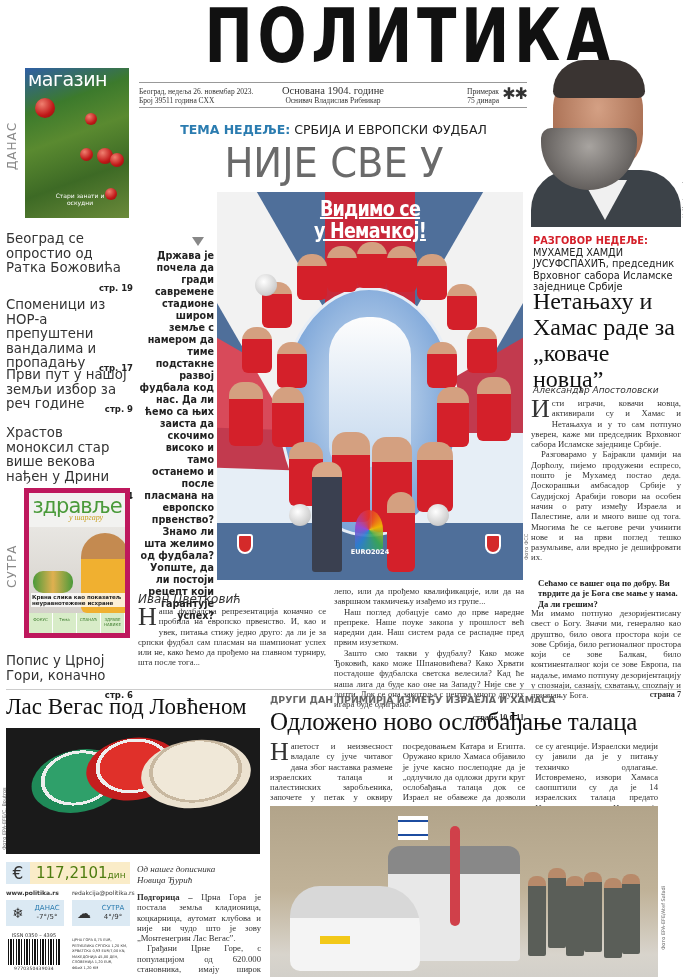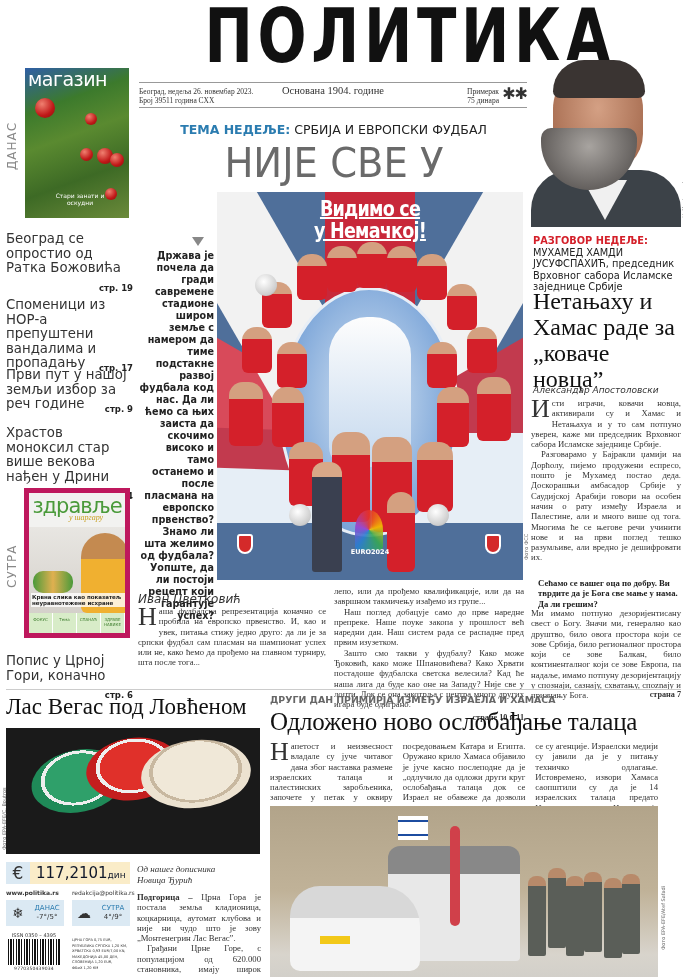--- a/index.html
+++ b/index.html
@@ -86,21 +86,21 @@
 
   
   #vegas-head { left: 6px; top: 694px; font-family: "Liberation Serif", serif; font-size: 23px; color: #111; white-space: nowrap; }
   #vegas-photo { left: 6px; top: 728px; width: 254px; height: 126px; background: #1a1a1a; overflow: hidden; }
   .chip { position: absolute; border-radius: 50%; }
   #vegas-photo .cap { position: absolute; left: 0; width: 100%; bottom: 6px; text-align: center; font-family: "DejaVu Sans", sans-serif; font-size: 10px; line-height: 12px; color: #fff; }
   #vegas-credit { left: 1px; top: 850px; font-size: 5px; color: #666; font-family: "DejaVu Sans", sans-serif; transform: rotate(-90deg); transform-origin: left top; white-space: nowrap; }
 
   #euro-box { left: 6px; top: 862px; width: 124px; height: 22px; display: flex; }
   #euro-box .sym { width: 24px; background: #dbe9f3; font-family: "DejaVu Sans", sans-serif; font-size: 17px; text-align: center; line-height: 22px; color: #333; }
-  #euro-box .val { flex: 1; background: #faecc8; font-family: "DejaVu Sans", sans-serif; font-size: 15px; line-height: 22px; padding-left: 6px; color: #0f172a; }
+  #euro-box .val { flex: 1; background: #faecc8; font-family: "DejaVu Sans", sans-serif; font-size: 15px; line-height: 22px; padding-left: 6px; color: #4d7c0f; }
   #euro-box .val small { font-size: 9px; }
   .tiny { font-family: "DejaVu Sans", sans-serif; font-size: 6px; color: #333; }
   .weather { top: 900px; width: 58px; height: 26px; background: #dbe9f3; display: flex; align-items: center; }
   .weather .ic { width: 24px; text-align: center; font-size: 14px; color: #333; font-family: "DejaVu Sans", sans-serif; }
   .weather .tx { flex: 1; text-align: center; font-family: "DejaVu Sans", sans-serif; font-size: 7px; line-height: 9px; color: #333; }
   .weather .tx b { color: #2b7cb0; font-weight: normal; }
   #barcode { left: 8px; top: 932px; width: 52px; height: 40px; }
   #barcode .bars { position: absolute; left: 0; top: 7px; width: 52px; height: 26px;
     background: repeating-linear-gradient(90deg, #111 0 1px, #fff 1px 2px, #111 2px 4px, #fff 4px 5px, #111 5px 6px, #fff 6px 8px); }
   #barcode .issn { position: absolute; left: 0; top: 0; width: 52px; font-size: 5px; text-align: center; }
@@ -130,20 +130,21 @@
 
 <div id="masthead" class="abs">ПОЛИТИКА</div>
 <div class="abs rule" style="left:139px;top:82px;width:388px;"></div>
 <div id="dateline" class="abs">
   <div class="left">
     <div>Београд, недеља 26. новембар 2023.</div>
     <div>Број 39511 година CXX</div>
   </div>
   <div class="center">
     <div class="big">Основана 1904. године</div>
+    <div>Оснивач Владислав Рибникар</div>
   </div>
   <div class="right">
     <div>Примерак</div>
     <div>75 динара</div>
   </div>
   <div class="stars">✱✱</div>
 </div>
 <div class="abs rule" style="left:139px;top:107px;width:388px;"></div>
 
 <div class="abs vert-label" style="left:5px;top:170px;">ДАНАС</div>

